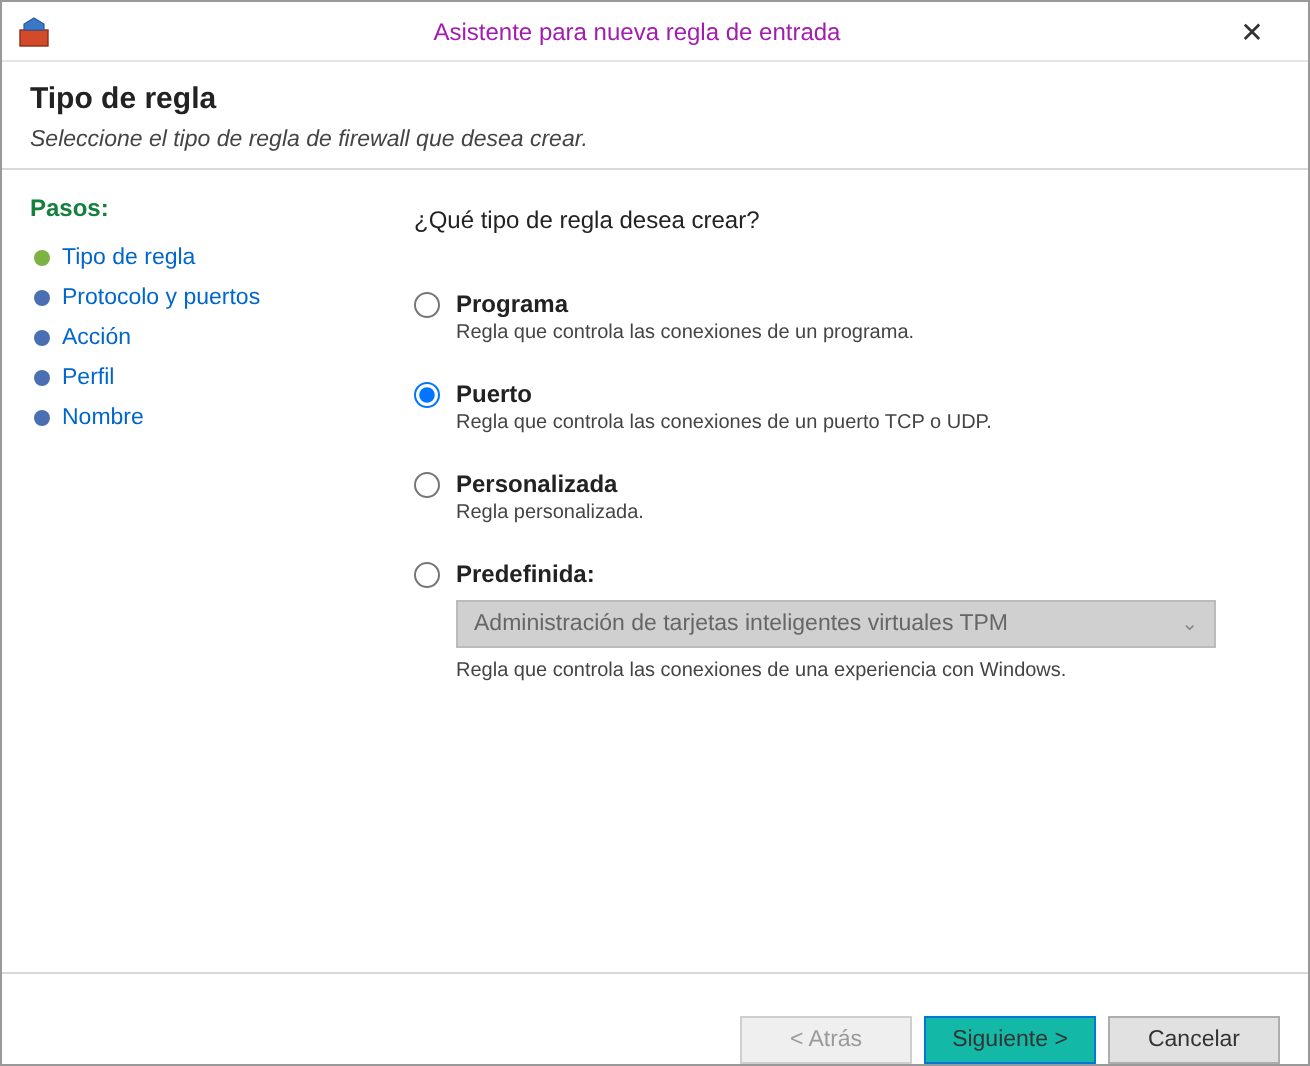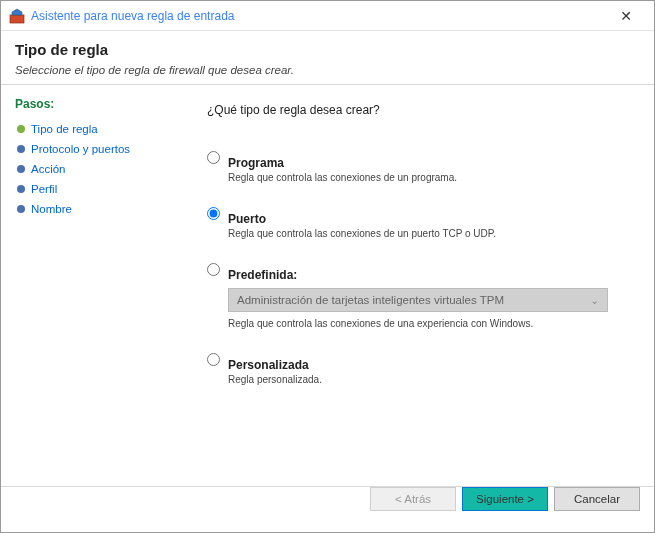--- a/index.html
+++ b/index.html
@@ -1,43 +1,43 @@
 <!DOCTYPE html>
 <html><head>
 <meta charset="utf-8">
 <style>
   * { box-sizing: border-box; margin: 0; padding: 0; font-family: "Segoe UI", Tahoma, sans-serif; }
   body { background: #fff; width: 655px; height: 533px; border: 1px solid #999; overflow: hidden; }
   .titlebar { height: 30px; display: flex; align-items: center; padding: 0 8px; border-bottom: 1px solid #e5e5e5; }
   .titlebar .icon-slot { width: 16px; height: 16px; margin-right: 6px; }
-  .titlebar .title { font-size: 12px; color: #3b82f6; flex: 1; }
+  .titlebar .title { font-size: 12px; color: #a21caf; flex: 1; text-align: center; }
   .titlebar .close { width: 40px; text-align: center; font-size: 14px; color: #333; cursor: pointer; }
   .header { padding: 10px 14px 8px 14px; border-bottom: 1px solid #d9d9d9; }
   .header .h1 { font-size: 15px; font-weight: 600; color: #222; margin-bottom: 6px; }
   .header .sub { font-size: 11.5px; color: #444; font-style: italic; }
   .body { display: flex; height: calc(100% - 30px - 54px - 46px); }
   .sidebar { width: 170px; padding: 12px 8px 8px 14px; }
   .sidebar .label { font-size: 12px; font-weight: 600; color: #15803d; margin-bottom: 8px; }
   .step { display: flex; align-items: center; font-size: 11.5px; padding: 4px 2px; cursor: pointer; }
   .step .bullet { width: 8px; height: 8px; border-radius: 50%; margin-right: 6px; flex-shrink: 0; }
   .step.current .bullet { background: #7cb342; }
   .step.upcoming .bullet { background: #4a6fb3; }
   .step.current span { color: #0066cc; }
   .step.next span { color: #0066cc; }
   .step.upcoming span { color: #0066cc; }
   .main { flex: 1; padding: 18px 28px 8px 36px; }
   .main .prompt { font-size: 12px; color: #222; margin-bottom: 28px; }
   .opt { margin-bottom: 18px; }
   .opt .row { display: flex; align-items: center; }
   .opt input[type=radio] { width: 13px; height: 13px; margin-right: 8px; }
-  .opt .olabel { font-size: 12px; font-weight: 600; color: #222; margin-top: 11px; }
+  .opt .olabel { font-size: 12px; font-weight: 600; color: #222; }
   .opt .odesc { font-size: 10px; color: #444; margin-left: 21px; margin-top: 2px; }
   .dropdown { margin: 6px 0 6px 21px; width: 380px; height: 24px; background: #d0d0d0; border: 1px solid #bbb; display: flex; align-items: center; padding: 0 8px; font-size: 11.5px; color: #666; position: relative; }
   .dropdown .chev { position: absolute; right: 8px; font-size: 10px; color: #888; }
-  .footer { height: 46px; border-top: 1px solid #d9d9d9; display: flex; justify-content: flex-end; align-items: flex-start; padding: 0 14px; gap: 6px; }
+  .footer { height: 46px; border-top: 1px solid #d9d9d9; display: flex; justify-content: flex-end; align-items: flex-end; padding: 0 14px; gap: 6px; }
   .btn { min-width: 86px; height: 24px; font-size: 11.5px; border: 1px solid #adadad; background: #e1e1e1; color: #333; cursor: pointer; }
   .btn.primary { border: 1.5px solid #0078d7; background: #14b8a6; }
   .btn:disabled { color: #9a9a9a; background: #efefef; border-color: #cfcfcf; cursor: default; }
 </style>
 </head>
 <body>
 
 <div class="titlebar">
   <span class="icon-slot">
     <svg viewBox="0 0 16 16" width="16" height="16">
@@ -95,35 +95,35 @@
       <label class="row">
         <input type="radio" name="ruletype" checked="" style="">
         <span class="olabel">Puerto</span>
       </label>
       <div class="odesc">Regla que controla las conexiones de un puerto TCP o UDP.</div>
     </div>
 
     <div class="opt">
       <label class="row">
         <input type="radio" name="ruletype" style="">
+        <span class="olabel">Personalizada</span>
+      </label>
+      <div class="odesc">Regla personalizada.</div>
+    </div>
+
+    <div class="opt">
+      <label class="row">
+        <input type="radio" name="ruletype" style="">
         <span class="olabel">Predefinida:</span>
       </label>
       <div class="dropdown">
         <span>Administración de tarjetas inteligentes virtuales TPM</span>
         <span class="chev">⌄</span>
       </div>
       <div class="odesc">Regla que controla las conexiones de una experiencia con Windows.</div>
-    </div>
-
-    <div class="opt">
-      <label class="row">
-        <input type="radio" name="ruletype" style="">
-        <span class="olabel">Personalizada</span>
-      </label>
-      <div class="odesc">Regla personalizada.</div>
     </div>
   </div>
 </div>
 
 <div class="footer">
   <button class="btn" disabled="">&lt; Atrás</button>
   <button class="btn primary">Siguiente &gt;</button>
   <button class="btn">Cancelar</button>
 </div>
 

